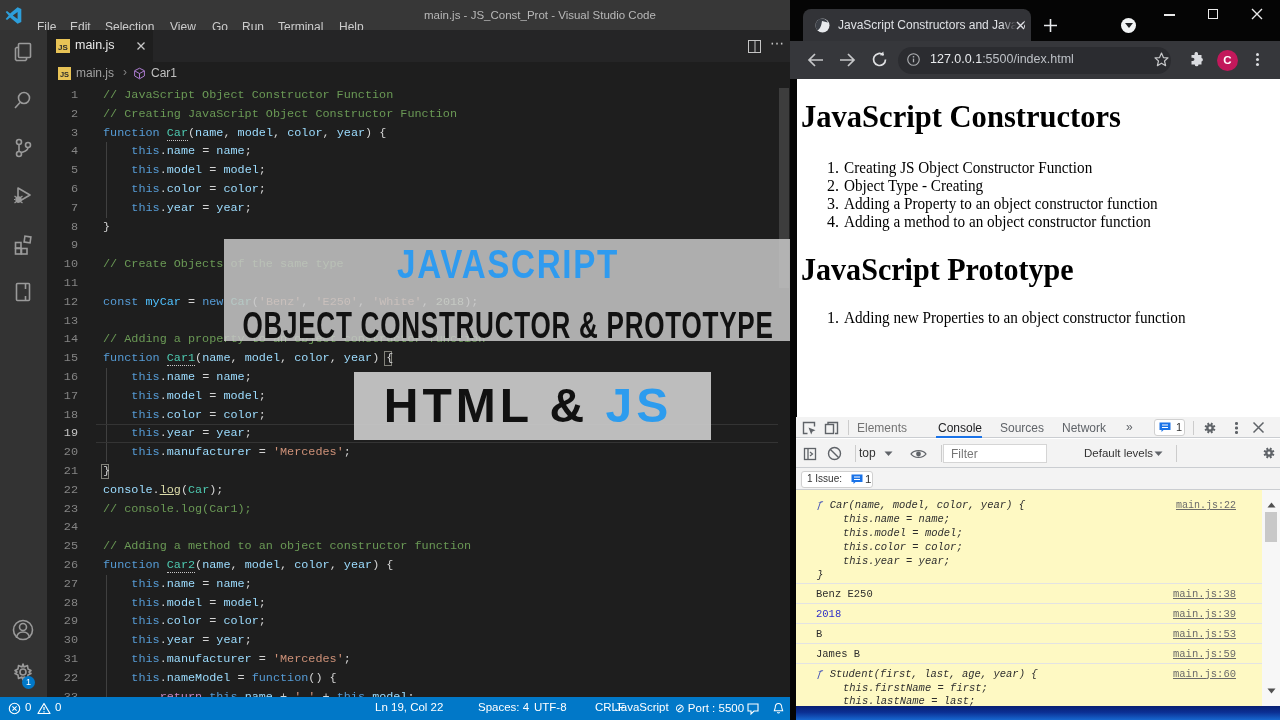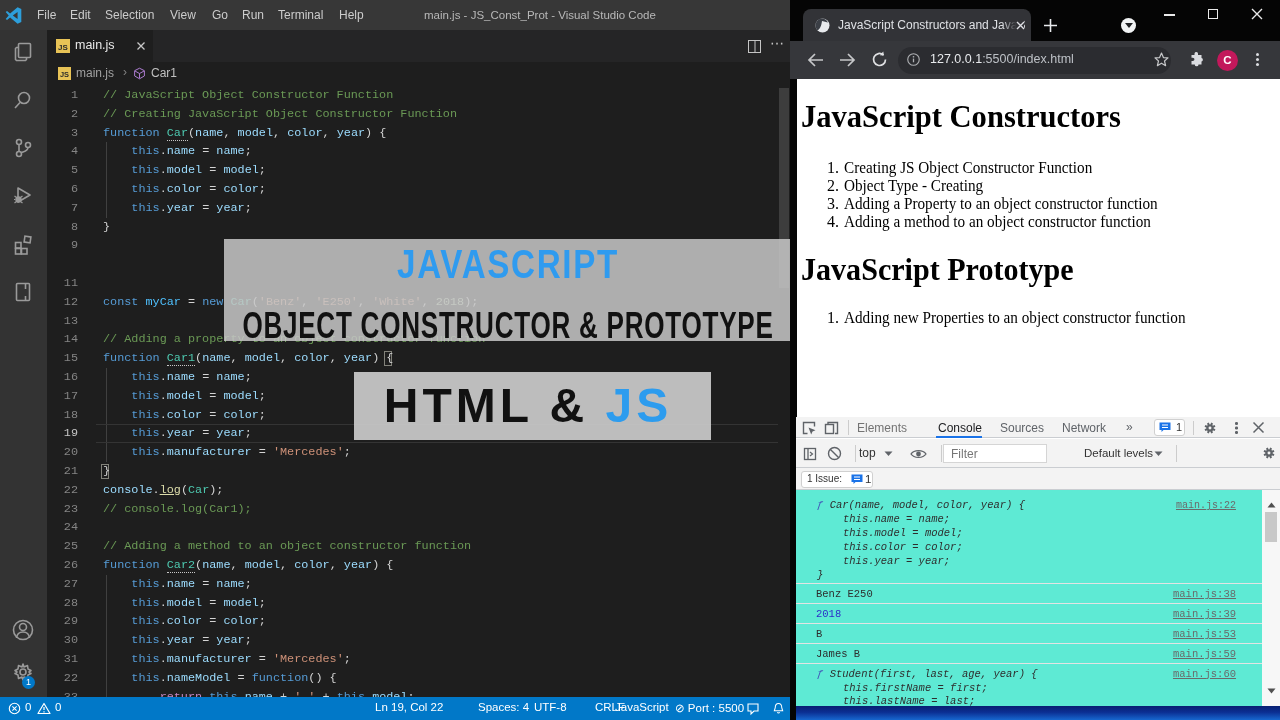--- a/index.html
+++ b/index.html
@@ -2,21 +2,21 @@
 <html><head>
 <meta charset="utf-8">
 <style>
 * { margin:0; padding:0; box-sizing:border-box; }
 html,body { width:1280px; height:720px; overflow:hidden; background:#1e1e1e; font-family:"Liberation Sans",sans-serif; }
 .abs { position:absolute; }
 #stage { position:relative; width:1280px; height:720px; }
 
 
 #titlebar { left:0; top:0; width:790px; height:30px; background:#373737; color:#cccccc; font-size:12.5px; }
-#titlebar .menu { position:absolute; top:8px; font-size:12px; }
+#titlebar .menu { position:absolute; top:20px; font-size:12px; }
 #vslogo { left:4px; top:7px; }
 #vstitle { position:absolute; left:424px; top:9px; color:#b8b8b8; font-size:11.5px; }
 #activitybar { left:0; top:30px; width:47px; height:667px; background:#333333; }
 #tabstrip { left:47px; top:30px; width:743px; height:32px; background:#252526; }
 #tab1 { position:absolute; left:0; top:0; width:106px; height:32px; background:#1e1e1e; color:#e8e8e8; font-size:12.5px; }
 #breadcrumb { left:47px; top:62px; width:743px; height:24px; background:#1e1e1e; color:#a0a0a0; font-size:12px; }
 #editor { left:47px; top:86px; width:743px; height:611px; background:#1e1e1e; font-family:"Liberation Mono",monospace; font-size:11.8px; white-space:pre; }
 .line { position:absolute; left:0; height:18.8px; line-height:18.8px; width:743px; }
 .ln { position:absolute; left:0; top:0; width:31px; text-align:right; color:#858585; }
 .cd { position:absolute; left:56px; top:0; }
@@ -40,21 +40,21 @@
 #banner2 { left:354px; top:372px; width:357px; height:68px; background:rgba(203,203,203,0.92); }
 
 
 #chrome { left:790px; top:0; width:490px; height:720px; background:#050505; }
 #chrometoolbar { position:absolute; left:0px; top:41px; width:490px; height:38px; background:#36373b; }
 #chromepage { position:absolute; left:7px; top:79px; width:483px; height:338px; background:#ffffff; font-family:"Liberation Serif",serif; color:#000; }
 #devtools { position:absolute; left:6px; top:417px; width:484px; height:289px; background:#ffffff; font-size:12px; color:#333; }
 #dtbar1 { position:absolute; left:0; top:0; width:484px; height:21px; background:#f3f3f3; border-bottom:1px solid #cacdd1; }
 #dtbar2 { position:absolute; left:0; top:22px; width:484px; height:29px; background:#f3f3f3; border-bottom:1px solid #cacdd1; }
 #dtbar3 { position:absolute; left:0; top:51px; width:484px; height:22px; background:#f3f3f3; border-bottom:1px solid #cacdd1; }
-#dtconsole { position:absolute; left:0; top:73px; width:484px; height:216px; background:#5eead4; font-family:"Liberation Mono",monospace; font-size:10.5px; color:#2e2e2e; }
+#dtconsole { position:absolute; left:0; top:73px; width:484px; height:216px; background:#fef9c3; font-family:"Liberation Mono",monospace; font-size:10.5px; color:#2e2e2e; }
 #navystrip { position:absolute; left:6px; top:706px; width:484px; height:14px; background:linear-gradient(180deg,#081f72 0%,#0b2f93 45%,#1767cf 100%); }
 </style>
 </head>
 <body>
 <div id="stage">
 
   <div class="abs" id="editor">
 <div style="position:absolute;left:336.5px;top:264.9px;width:8px;height:15.5px;border:1px solid #82827a;"></div>
 <div style="position:absolute;left:54px;top:377.7px;width:8px;height:15.5px;border:1px solid #82827a;"></div>
 <div class="iguide" style="top:56.4px;height:75.2px;"></div>
@@ -63,20 +63,21 @@
 <div style="position:absolute;left:49px;top:338.4px;width:682px;height:18.8px;border-top:1px solid #343434;border-bottom:1px solid #343434;"></div>
 <div class="line" style="top:0.0px"><span class="ln">1</span><span class="cd"><span class="c1">// JavaScript Object Constructor Function</span></span></div>
 <div class="line" style="top:18.8px"><span class="ln">2</span><span class="cd"><span class="c1">// Creating JavaScript Object Constructor Function</span></span></div>
 <div class="line" style="top:37.6px"><span class="ln">3</span><span class="cd"><span class="c2">function </span><span class="c3 du">Car</span><span class="c5">(</span><span class="c4">name</span><span class="c5">, </span><span class="c4">model</span><span class="c5">, </span><span class="c4">color</span><span class="c5">, </span><span class="c4">year</span><span class="c5">) {</span></span></div>
 <div class="line" style="top:56.4px"><span class="ln">4</span><span class="cd"><span class="c2">    this</span><span class="c5">.</span><span class="c4">name</span><span class="c5"> = </span><span class="c4">name</span><span class="c5">;</span></span></div>
 <div class="line" style="top:75.2px"><span class="ln">5</span><span class="cd"><span class="c2">    this</span><span class="c5">.</span><span class="c4">model</span><span class="c5"> = </span><span class="c4">model</span><span class="c5">;</span></span></div>
 <div class="line" style="top:94.0px"><span class="ln">6</span><span class="cd"><span class="c2">    this</span><span class="c5">.</span><span class="c4">color</span><span class="c5"> = </span><span class="c4">color</span><span class="c5">;</span></span></div>
 <div class="line" style="top:112.8px"><span class="ln">7</span><span class="cd"><span class="c2">    this</span><span class="c5">.</span><span class="c4">year</span><span class="c5"> = </span><span class="c4">year</span><span class="c5">;</span></span></div>
 <div class="line" style="top:131.6px"><span class="ln">8</span><span class="cd"><span class="c5">}</span></span></div>
 <div class="line" style="top:150.4px"><span class="ln">9</span><span class="cd"></span></div>
+<div class="line" style="top:169.2px"><span class="ln">10</span><span class="cd"><span class="c1">// Create Objects of the same type</span></span></div>
 <div class="line" style="top:188.0px"><span class="ln">11</span><span class="cd"></span></div>
 <div class="line" style="top:206.8px"><span class="ln">12</span><span class="cd"><span class="c2">const </span><span class="cA">myCar</span><span class="c5"> = </span><span class="c2">new </span><span class="c3">Car</span><span class="c5">(</span><span class="c6">'Benz'</span><span class="c5">, </span><span class="c6">'E250'</span><span class="c5">, </span><span class="c6">'White'</span><span class="c5">, </span><span class="c7">2018</span><span class="c5">);</span></span></div>
 <div class="line" style="top:225.6px"><span class="ln">13</span><span class="cd"></span></div>
 <div class="line" style="top:244.4px"><span class="ln">14</span><span class="cd"><span class="c1">// Adding a property to an object constructor function</span></span></div>
 <div class="line" style="top:263.2px"><span class="ln">15</span><span class="cd"><span class="c2">function </span><span class="c3 du">Car1</span><span class="c5">(</span><span class="c4">name</span><span class="c5">, </span><span class="c4">model</span><span class="c5">, </span><span class="c4">color</span><span class="c5">, </span><span class="c4">year</span><span class="c5">) {</span></span></div>
 <div class="line" style="top:282.0px"><span class="ln">16</span><span class="cd"><span class="c2">    this</span><span class="c5">.</span><span class="c4">name</span><span class="c5"> = </span><span class="c4">name</span><span class="c5">;</span></span></div>
 <div class="line" style="top:300.8px"><span class="ln">17</span><span class="cd"><span class="c2">    this</span><span class="c5">.</span><span class="c4">model</span><span class="c5"> = </span><span class="c4">model</span><span class="c5">;</span></span></div>
 <div class="line" style="top:319.6px"><span class="ln">18</span><span class="cd"><span class="c2">    this</span><span class="c5">.</span><span class="c4">color</span><span class="c5"> = </span><span class="c4">color</span><span class="c5">;</span></span></div>
 <div class="line" style="top:338.4px"><span class="ln" style="color:#c6c6c6">19</span><span class="cd"><span class="c2">    this</span><span class="c5">.</span><span class="c4">year</span><span class="c5"> = </span><span class="c4">year</span><span class="c5">;</span></span></div>
 <div class="line" style="top:357.2px"><span class="ln">20</span><span class="cd"><span class="c2">    this</span><span class="c5">.</span><span class="c4">manufacturer</span><span class="c5"> = </span><span class="c6">'Mercedes'</span><span class="c5">;</span></span></div>

